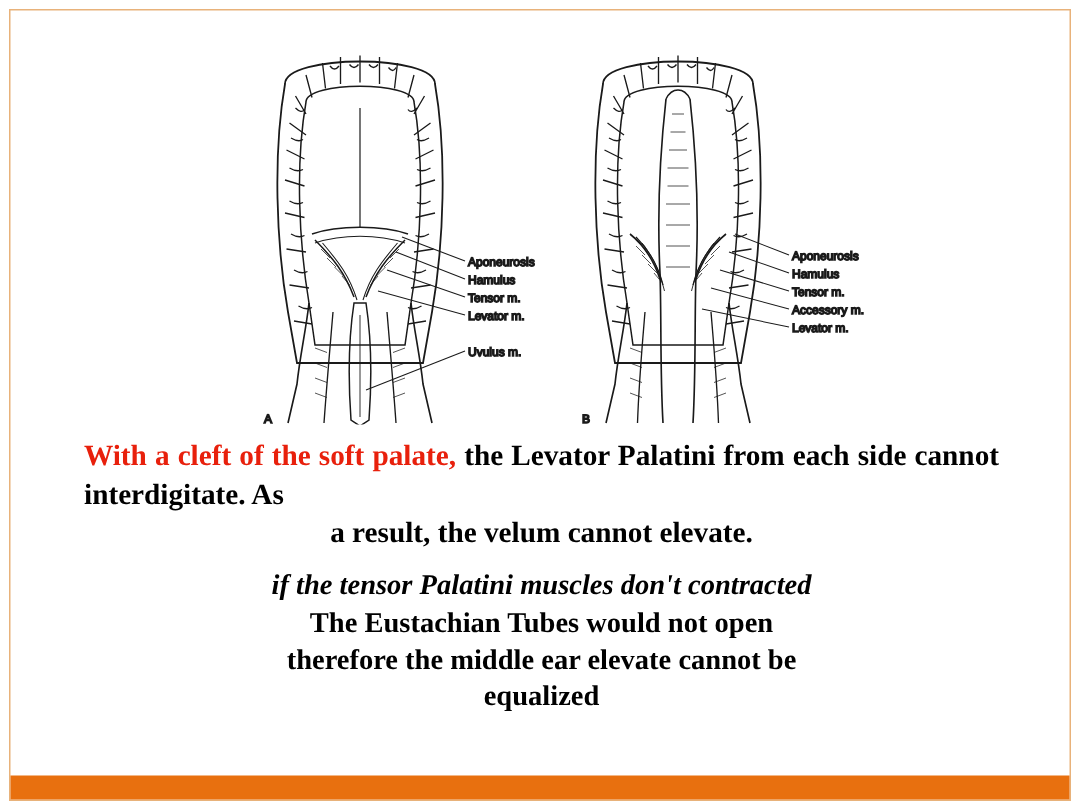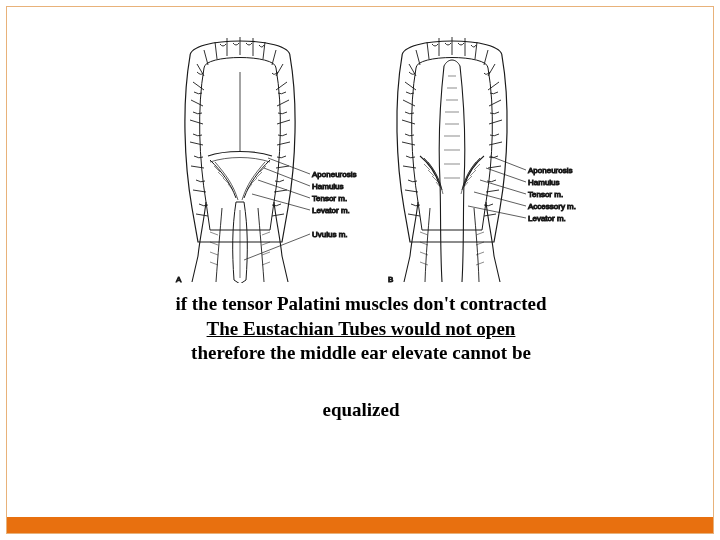--- a/index.html
+++ b/index.html
@@ -77,24 +77,24 @@
     text-align: center;
   }
   .para2 {
     font-size: 19px;
     font-weight: bold;
     color: #000000;
     line-height: 1.30;
     text-align: center;
     margin: 0;
   }
-  .para2 .l1 { display: block; }
-  .para2 .l2 { display: block; text-decoration: underline; }
+  .para2 .l1 { display: block; font-style: italic; }
+  .para2 .l2 { display: block; }
   .para2 .l3 { display: block; }
-  .para2 .l4 { display: block; margin-top: 32px; }
+  .para2 .l4 { display: block; }
 </style>
 </head>
 <body>
 
 <div class="slide">
 
   <div class="slide-border"></div>
 
   <div class="figure">
     <svg width="420" height="255" viewBox="0 0 420 255" xmlns="http://www.w3.org/2000/svg">
@@ -232,20 +232,25 @@
         <text class="fig-label" x="368" y="145">Aponeurosis</text>
         <text class="fig-label" x="368" y="157">Hamulus</text>
         <text class="fig-label" x="368" y="169">Tensor m.</text>
         <text class="fig-label" x="368" y="181">Accessory m.</text>
         <text class="fig-label" x="368" y="193">Levator m.</text>
       </g>
     </svg>
   </div>
 
   <div class="textblock">
+    <p class="para1">
+      <span class="redlead">With a cleft of the soft palate,</span>
+      <span>the Levator Palatini from each side cannot interdigitate. As</span>
+      <span class="tail-center"><span>a result, the velum cannot elevate</span><span>.</span></span>
+    </p>
 
     <p class="para2">
       <span class="l1">if the tensor Palatini muscles don't contracted</span>
       <span class="l2">The Eustachian Tubes would not open</span>
       <span class="l3">therefore the middle ear elevate cannot be</span>
       <span class="l4">equalized</span>
     </p>
   </div>
 
   <div class="bottom-bar"></div>

